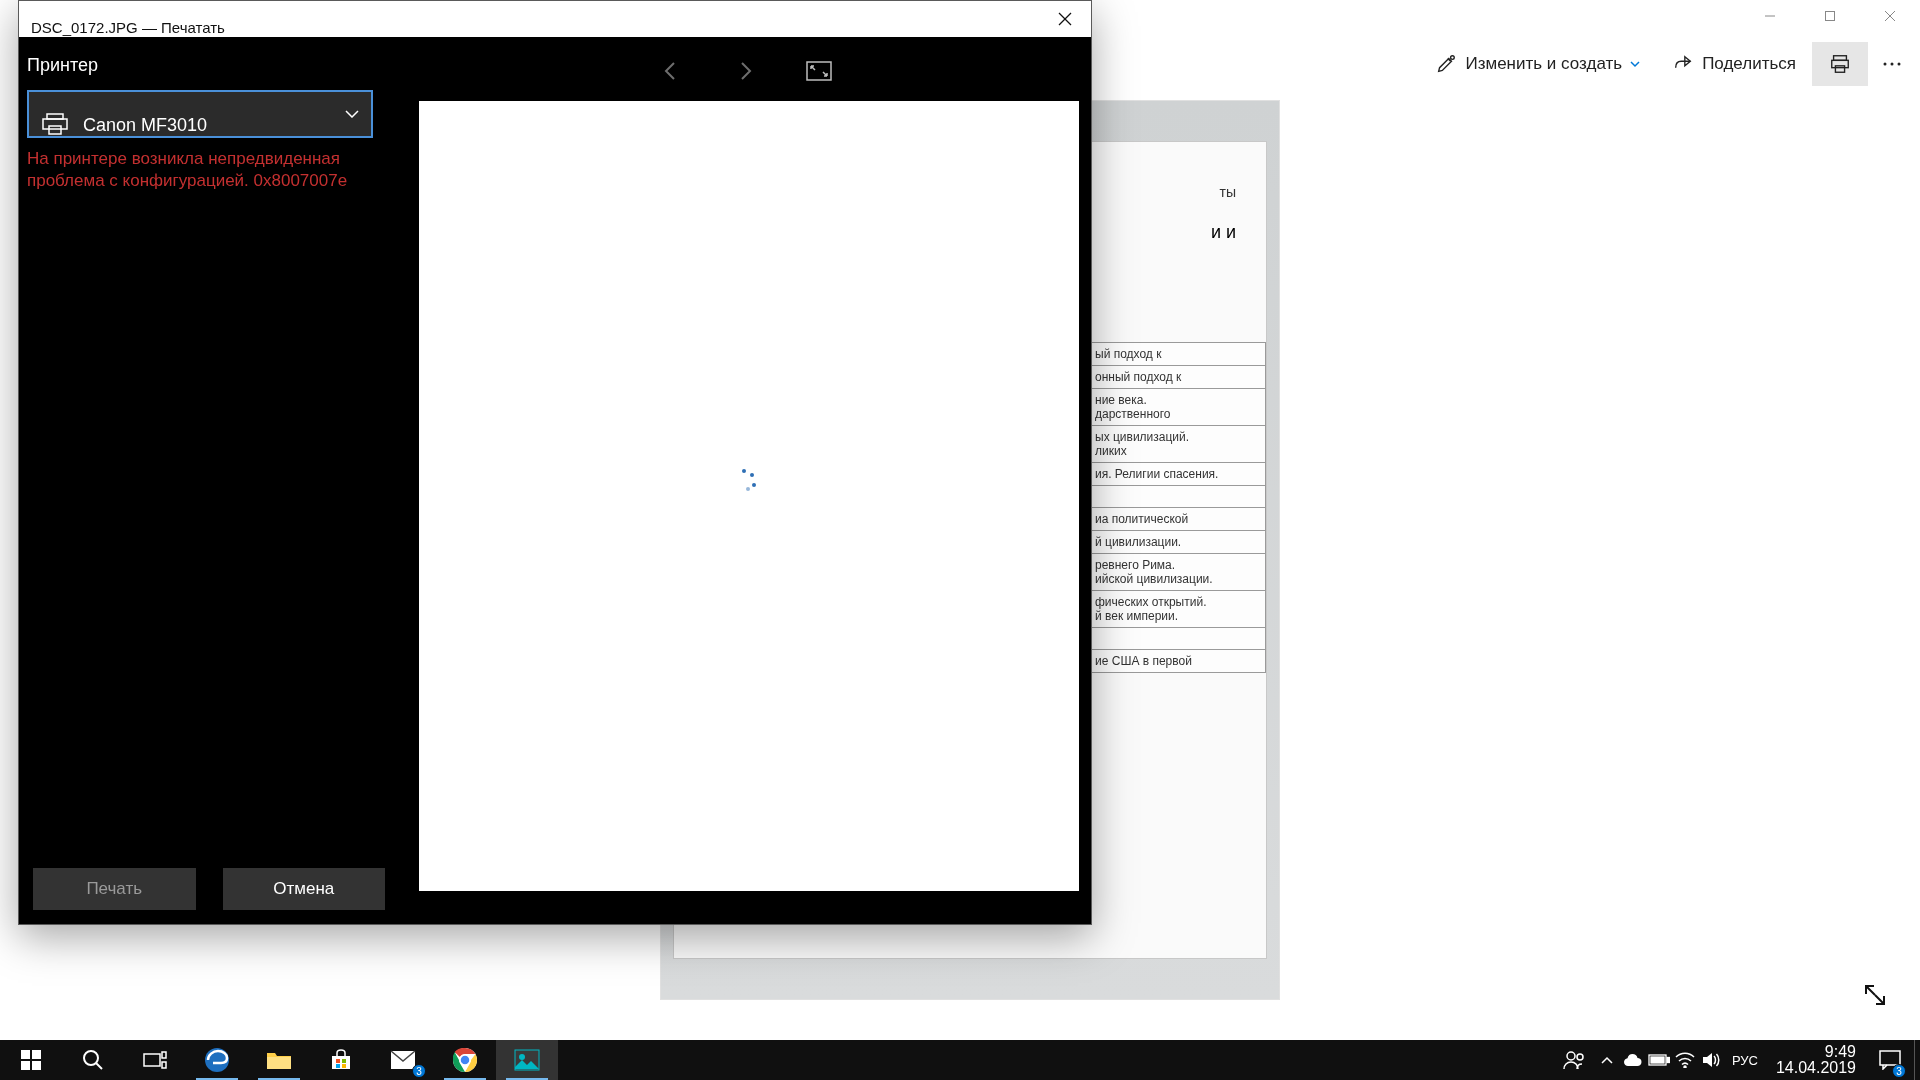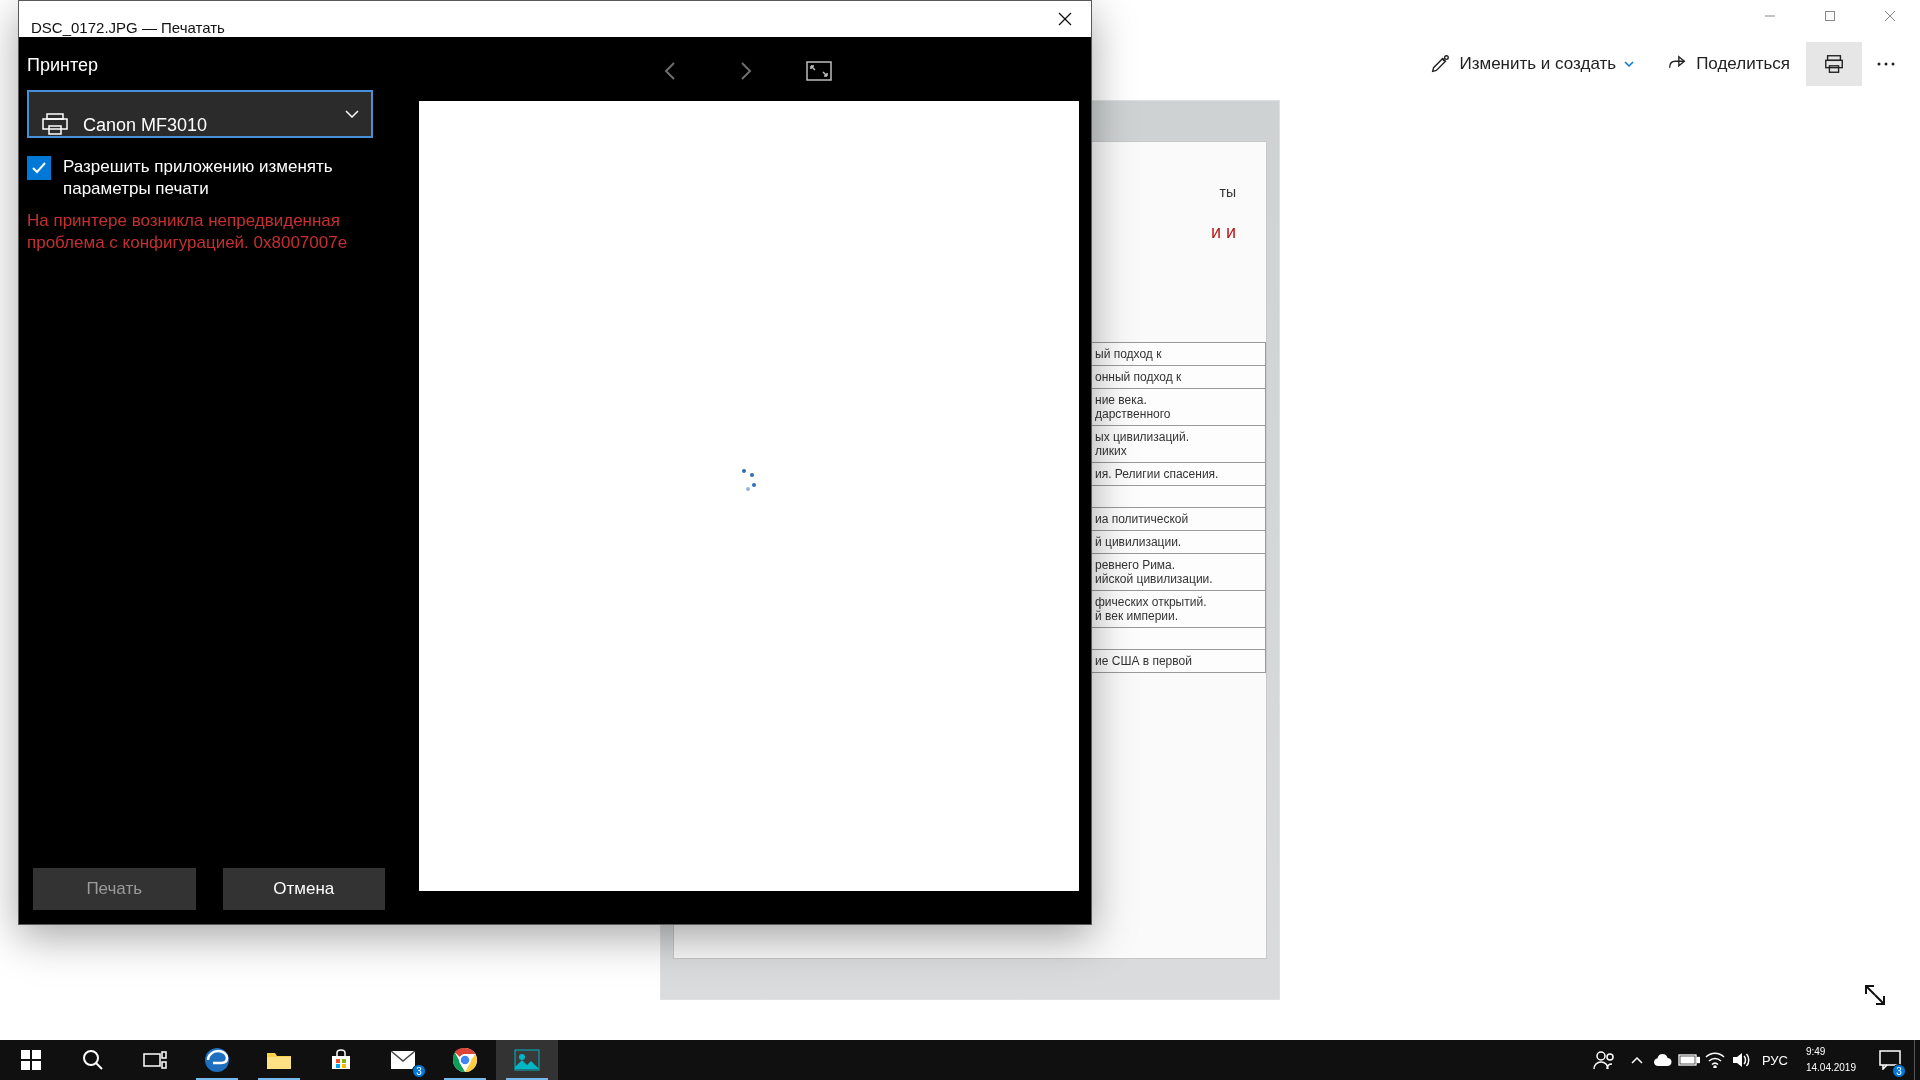--- a/index.html
+++ b/index.html
@@ -4,35 +4,35 @@
 <style>
   * { margin: 0; padding: 0; box-sizing: border-box; }
   html, body { width: 1920px; height: 1080px; overflow: hidden; font-family: "Segoe UI", Arial, sans-serif; }
   body { position: relative; background: #fff; }
 
   
   .photos-window { position: absolute; left: 0; top: 0; width: 1920px; height: 1040px; background: #fff; }
   .photos-titlebar { position: absolute; right: 0; top: 0; width: 200px; height: 32px; display: flex; justify-content: flex-end; align-items: center; }
   .win-ctl { width: 60px; height: 32px; display: flex; align-items: center; justify-content: center; color: #888; font-size: 14px; }
   .photos-toolbar { position: absolute; left: 0; top: 40px; width: 1920px; height: 48px; display: flex; align-items: center; }
-  .photos-toolbar-right { margin-left: auto; display: flex; align-items: flex-start; gap: 0; padding-right: 10px; }
+  .photos-toolbar-right { margin-left: auto; display: flex; align-items: flex-start; gap: 0; padding-right: 4px; }
   .tb-btn { height: 44px; padding: 0 16px; display: flex; align-items: center; gap: 8px; font-size: 17px; color: #222; }
   .tb-btn.active { background: #e6e6e6; }
   .tb-btn .ic { width: 22px; height: 22px; display: flex; align-items: center; justify-content: center; }
   .tb-more { width: 48px; justify-content: center; padding: 0; }
   .chev-down { width: 10px; height: 10px; }
 
   
   .doc-area { position: absolute; left: 660px; top: 100px; width: 620px; height: 900px; background: linear-gradient(#cfd2d3,#d9dbdc); border: 1px solid #e0e0e0; }
   .doc-paper { position: absolute; left: 12px; top: 40px; right: 12px; bottom: 40px; background: #fafafa; border: 1px solid #c8c8c8; }
   .doc-lines { position: absolute; right: 0; top: 200px; width: 180px; }
   .doc-row { border: 1px solid #9a9a9a; border-top: none; padding: 4px 8px; font-size: 12px; color: #333; background: #fdfdfd; }
   .doc-row:first-child { border-top: 1px solid #9a9a9a; }
   .doc-h1 { position: absolute; right: 30px; top: 42px; font-size: 14px; color: #333; }
-  .doc-h2 { position: absolute; right: 30px; top: 80px; font-size: 18px; color: #b91c1c; font-weight: 500; }
+  .doc-h2 { position: absolute; right: 30px; top: 80px; font-size: 18px; color: #000000; font-weight: 500; }
   .expand-icon { position: absolute; right: 32px; bottom: 32px; width: 26px; height: 26px; }
   .photos-zoom { position: absolute; left: 1084px; top: 64px; width: 22px; height: 22px; border: 2px solid #222; border-radius: 50%; }
   .photos-zoom::after { content: ""; position: absolute; width: 10px; height: 2px; background: #222; transform: rotate(45deg); left: 16px; top: 18px; }
 
   
   .dlg { position: absolute; left: 18px; top: 0; width: 1074px; height: 925px; background: #000; border: 1px solid #5a5a5a; box-shadow: 0 12px 40px rgba(0,0,0,.35); }
   
   .dlg-titlebar { position: absolute; left: 0; top: 0; right: 0; height: 53px; background: #fff; display: flex; align-items: center; padding-left: 12px; }
   .dlg-titlebar span { color: #111; font-size: 15px; }
   .dlg-close { position: absolute; right: 0; top: 0; width: 52px; height: 36px; display: flex; align-items: center; justify-content: center; color: #111; font-size: 16px; }
@@ -60,21 +60,21 @@
   .spinner i:nth-child(1){ left:4px; top:0;} .spinner i:nth-child(2){ left:12px; top:4px;}
   .spinner i:nth-child(3){ left:14px; top:14px;} .spinner i:nth-child(4){ left:8px; top:18px; opacity:.5;}
 
   
   .taskbar { position: absolute; left: 0; bottom: 0; width: 1920px; height: 40px; background: #101010; display: flex; align-items: center; }
   .tb-item { width: 62px; height: 40px; display: flex; align-items: center; justify-content: center; position: relative; }
   .tb-item.running::after{ content:""; position:absolute; left:10px; right:10px; bottom:0; height:2px; background:#76b9ed; }
   .tb-right { margin-left: auto; display: flex; align-items: center; height: 40px; color: #fff; }
   .tray-ic { width: 26px; height: 40px; display:flex; align-items:center; justify-content:center; font-size:14px; color:#fff; }
   .tray-txt { padding: 0 8px; font-size: 13px; }
-  .clock { padding: 0 10px; font-size: 10px; text-align: left; line-height: 16px; }
+  .clock { padding: 0 10px; font-size: 16px; text-align: right; line-height: 16px; }
   .badge { position:absolute; right:8px; bottom:2px; width:14px; height:14px; border-radius:50%; background:#0078d7; color:#fff; font-size:10px; display:flex; align-items:center; justify-content:center; border:1px solid #101010;}
   .notif { width:48px; height:40px; display:flex; align-items:center; justify-content:center; position:relative;}
   .peek { width:6px; height:40px; border-left:1px solid #555; }
 
   svg { display: block; }
 </style>
 </head>
 <body>
 
 <div class="photos-window">
@@ -194,28 +194,20 @@
               <rect x="8" y="14" width="12" height="8"></rect>
             </svg>
         </div>
         <div class="txt">Canon MF3010</div>
         <div class="dd">
           <svg width="14" height="8" viewBox="0 0 14 8">
               <path d="M1 1l6 6 6-6" fill="none" stroke="#fff" stroke-width="1.5"></path>
             </svg>
         </div>
       </div>
-      <div class="chk-row">
-        <div class="chk">
-          <svg viewBox="0 0 16 16">
-              <path d="M2 8l4 4 8-9" fill="none" stroke="#fff" stroke-width="2"></path>
-            </svg>
-        </div>
-        <div class="chk-label">Разрешить приложению изменять параметры печати</div>
-      </div>
       <div class="err">На принтере возникла непредвиденная проблема с конфигурацией. 0x8007007e</div>
       <div class="dlg-buttons">
         <div class="dlg-btn disabled">Печать</div>
         <div class="dlg-btn">Отмена</div>
       </div>
     </div>
     <div class="dlg-right">
       <div class="nav-row">
         <div class="nav-ic">
           <svg width="24" height="24" viewBox="0 0 24 24">

